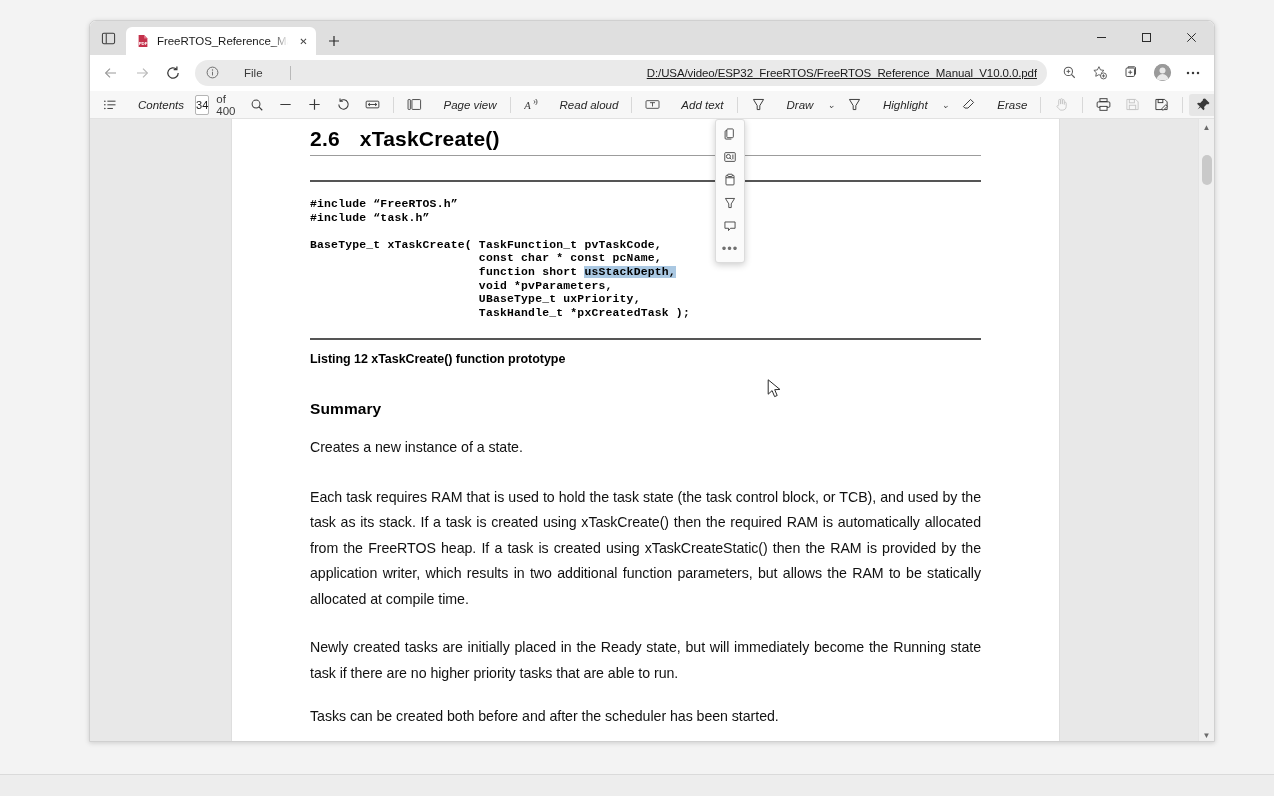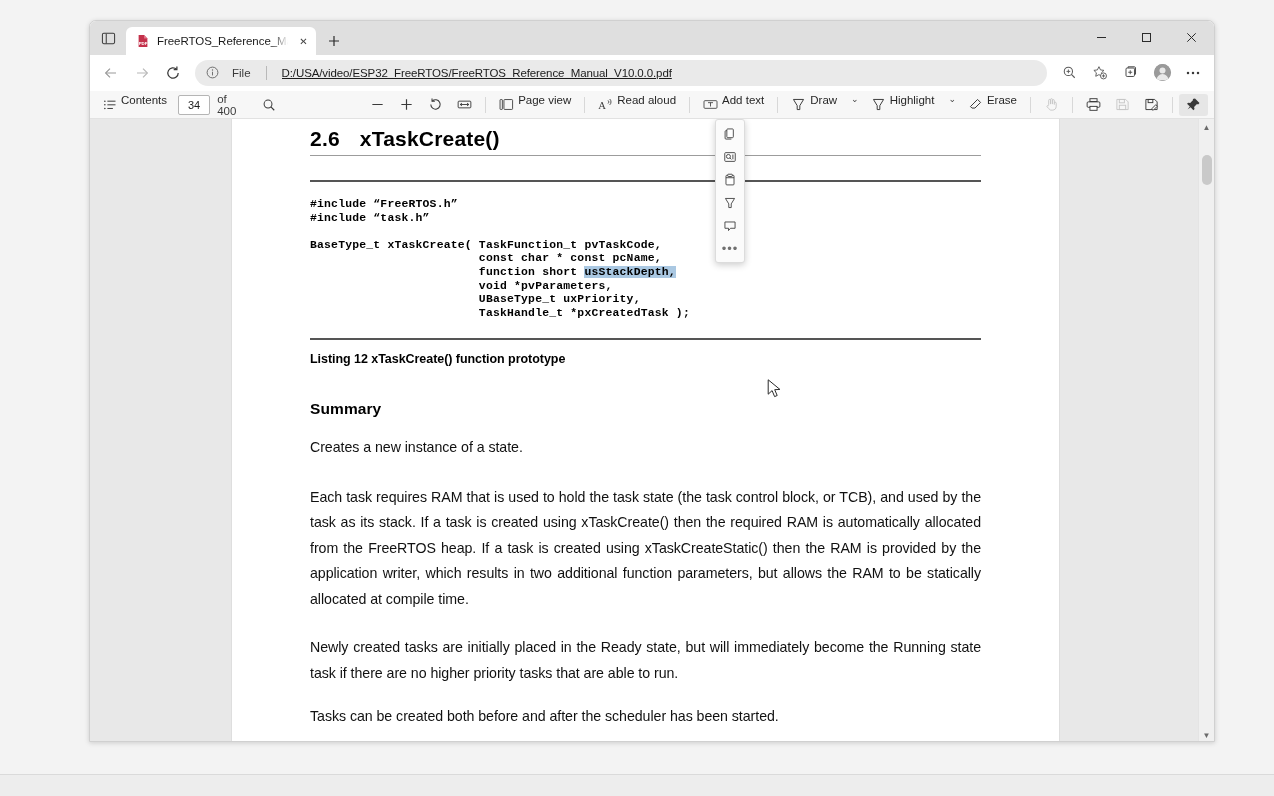--- a/index.html
+++ b/index.html
@@ -115,22 +115,23 @@
   .navbtn.active { color: #2b2b2b; }
   .omnibox {
     flex: 1 1 auto;
     height: 26px;
     margin: 0 6px;
     background: #eaeaea;
     border-radius: 13px;
     display: flex;
     align-items: center;
     padding: 0 10px;
-    gap: 12px;
+    gap: 24px;
     min-width: 0;
+    text-align: right;
   }
   .omni-info {
     width: 15px; height:15px;
     display:flex;align-items:center;justify-content:center;
     flex: 0 0 15px; color:#555;
   }
   .omni-scheme {
     font-size: 11.5px;
     color: #3a3a3a;
     flex: 0 0 auto;
@@ -165,26 +166,28 @@
     border-bottom: 1px solid #e2e2e2;
     display: flex;
     align-items: center;
     padding: 0 6px;
     font-size: 11.5px;
     color: #2b2b2b;
     position: relative;
   }
   .tb {
     display: flex;
-    gap: 4px;
+    align-items: center;
+    gap: 21px;
     height: 22px;
     padding: 0 7px;
     border-radius: 3px;
     white-space: nowrap;
     color: #272727;
+    font-style: italic;
   }
   .tb .ic { display:flex; align-items:center; justify-content:center; }
   .tb.pressed { background: #e6e6e6; }
   .tb.disabled { color: #bdbdbd; }
   .pagebox {
     width: 34px; height: 20px;
     border: 1px solid #b5b5b5;
     border-radius: 2px;
     background: #fff;
     font-size: 11px;

